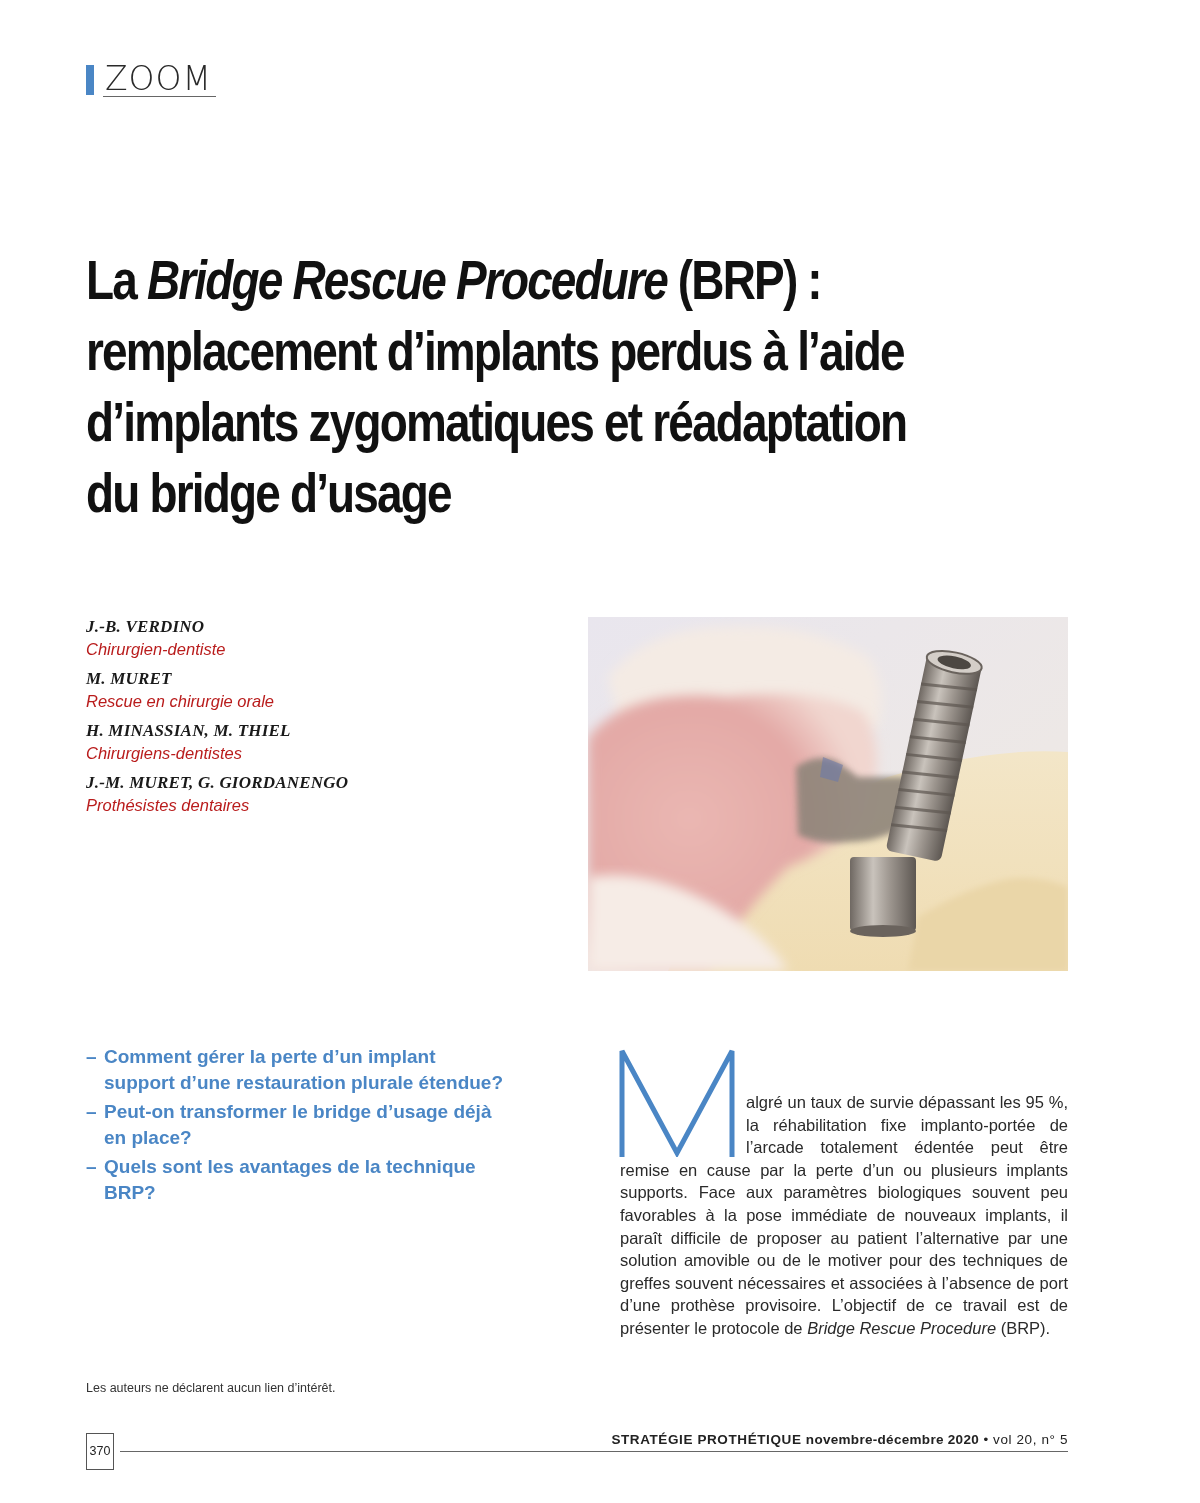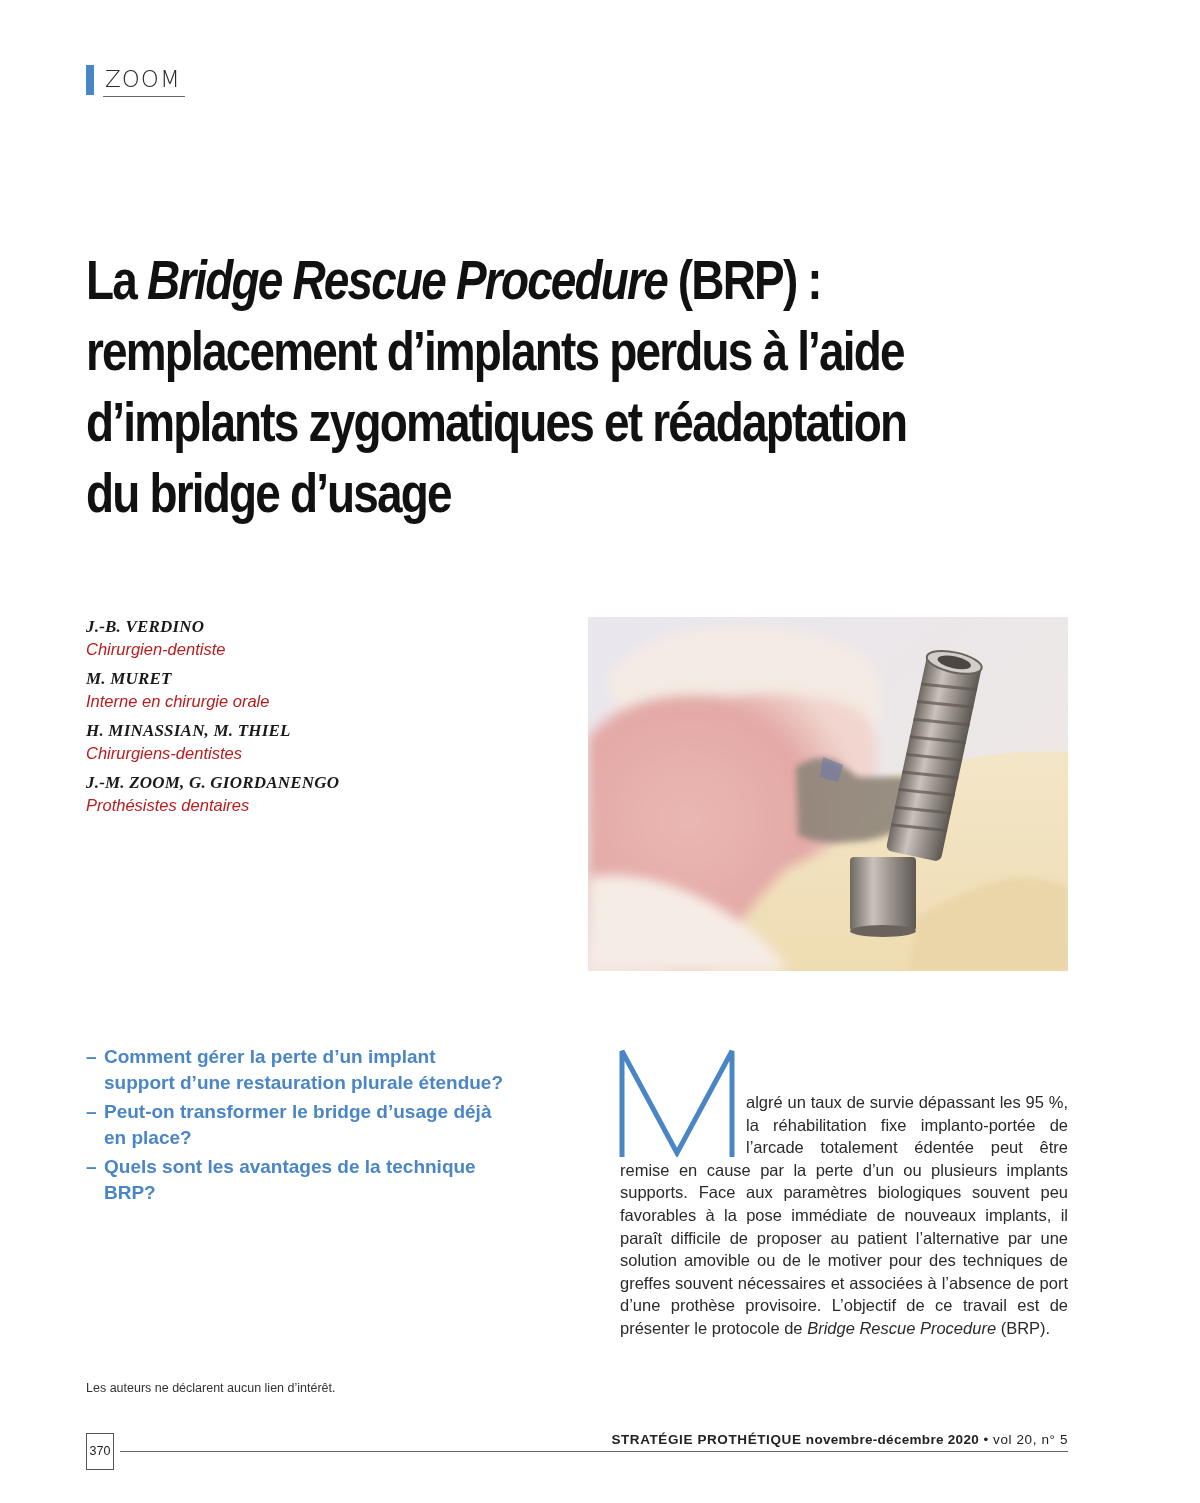--- a/index.html
+++ b/index.html
@@ -1,21 +1,21 @@
 <!DOCTYPE html>
 <html><head>
 <meta charset="utf-8">
 <style>
   html, body { margin: 0; padding: 0; background: #ffffff; }
   body { width: 1200px; height: 1503px; position: relative; overflow: hidden; font-family: "Liberation Sans", sans-serif; color: #1a1a1a; }
 
   
   .section-tag { position: absolute; left: 86px; top: 64px; height: 32px; display: flex; align-items: center; }
   .section-bar { width: 8px; height: 30px; background: #4a86c5; margin-right: 9px; }
-  .section-label { font-family: "DejaVu Sans", sans-serif; font-size: 23px; letter-spacing: 1px; color: #2a2a2a; font-weight: 300; border-bottom: 1.5px solid #666; padding: 0 4px 2px 2px; line-height: 30px; }
+  .section-label { font-family: "DejaVu Sans", sans-serif; font-size: 33px; letter-spacing: 1px; color: #2a2a2a; font-weight: 300; border-bottom: 1.5px solid #666; padding: 0 4px 2px 2px; line-height: 30px; }
 
   
   .title { position: absolute; left: 86px; top: 244px; width: 960px; margin: 0; font-family: "Liberation Sans", sans-serif; font-weight: 700; font-size: 56px; line-height: 71px; letter-spacing: -2.2px; color: #111; transform: scaleX(0.82); transform-origin: left top; width: 1160px; }
   .title .line { display: block; white-space: nowrap; }
   .title em { font-style: italic; }
 
   
   .authors { position: absolute; left: 86px; top: 616px; width: 380px; }
   .author { margin-bottom: 8px; }
   .author-name { display: block; font-weight: 700; font-style: italic; font-size: 17px; line-height: 22px; color: #1a1a1a; letter-spacing: 0.2px; font-family: Liberation Serif, serif; }
@@ -60,28 +60,28 @@
   <span class="line">du bridge d’usage</span>
 </h1>
 
 <div class="authors">
   <div class="author">
     <span class="author-name">J.-B. VERDINO</span>
     <span class="author-role">Chirurgien-dentiste</span>
   </div>
   <div class="author">
     <span class="author-name">M. MURET</span>
-    <span class="author-role">Interne en chirurgie orale</span>
+    <span class="author-role">Rescue en chirurgie orale</span>
   </div>
   <div class="author">
     <span class="author-name">H. MINASSIAN, M. THIEL</span>
     <span class="author-role">Chirurgiens-dentistes</span>
   </div>
   <div class="author">
-    <span class="author-name">J.-M. ZOOM, G. GIORDANENGO</span>
+    <span class="author-name">J.-M. MURET, G. GIORDANENGO</span>
     <span class="author-role">Prothésistes dentaires</span>
   </div>
 </div>
 
 <div class="photo" title="Dental prosthesis bridge with zygomatic implant abutment on plaster model">
   <svg width="480" height="354" viewBox="0 0 480 354" xmlns="http://www.w3.org/2000/svg">
     <defs>
       <linearGradient id="bg" x1="0" y1="0" x2="1" y2="1">
         <stop offset="0" stop-color="#e9e6ee"></stop>
         <stop offset="1" stop-color="#efe9e2"></stop>

